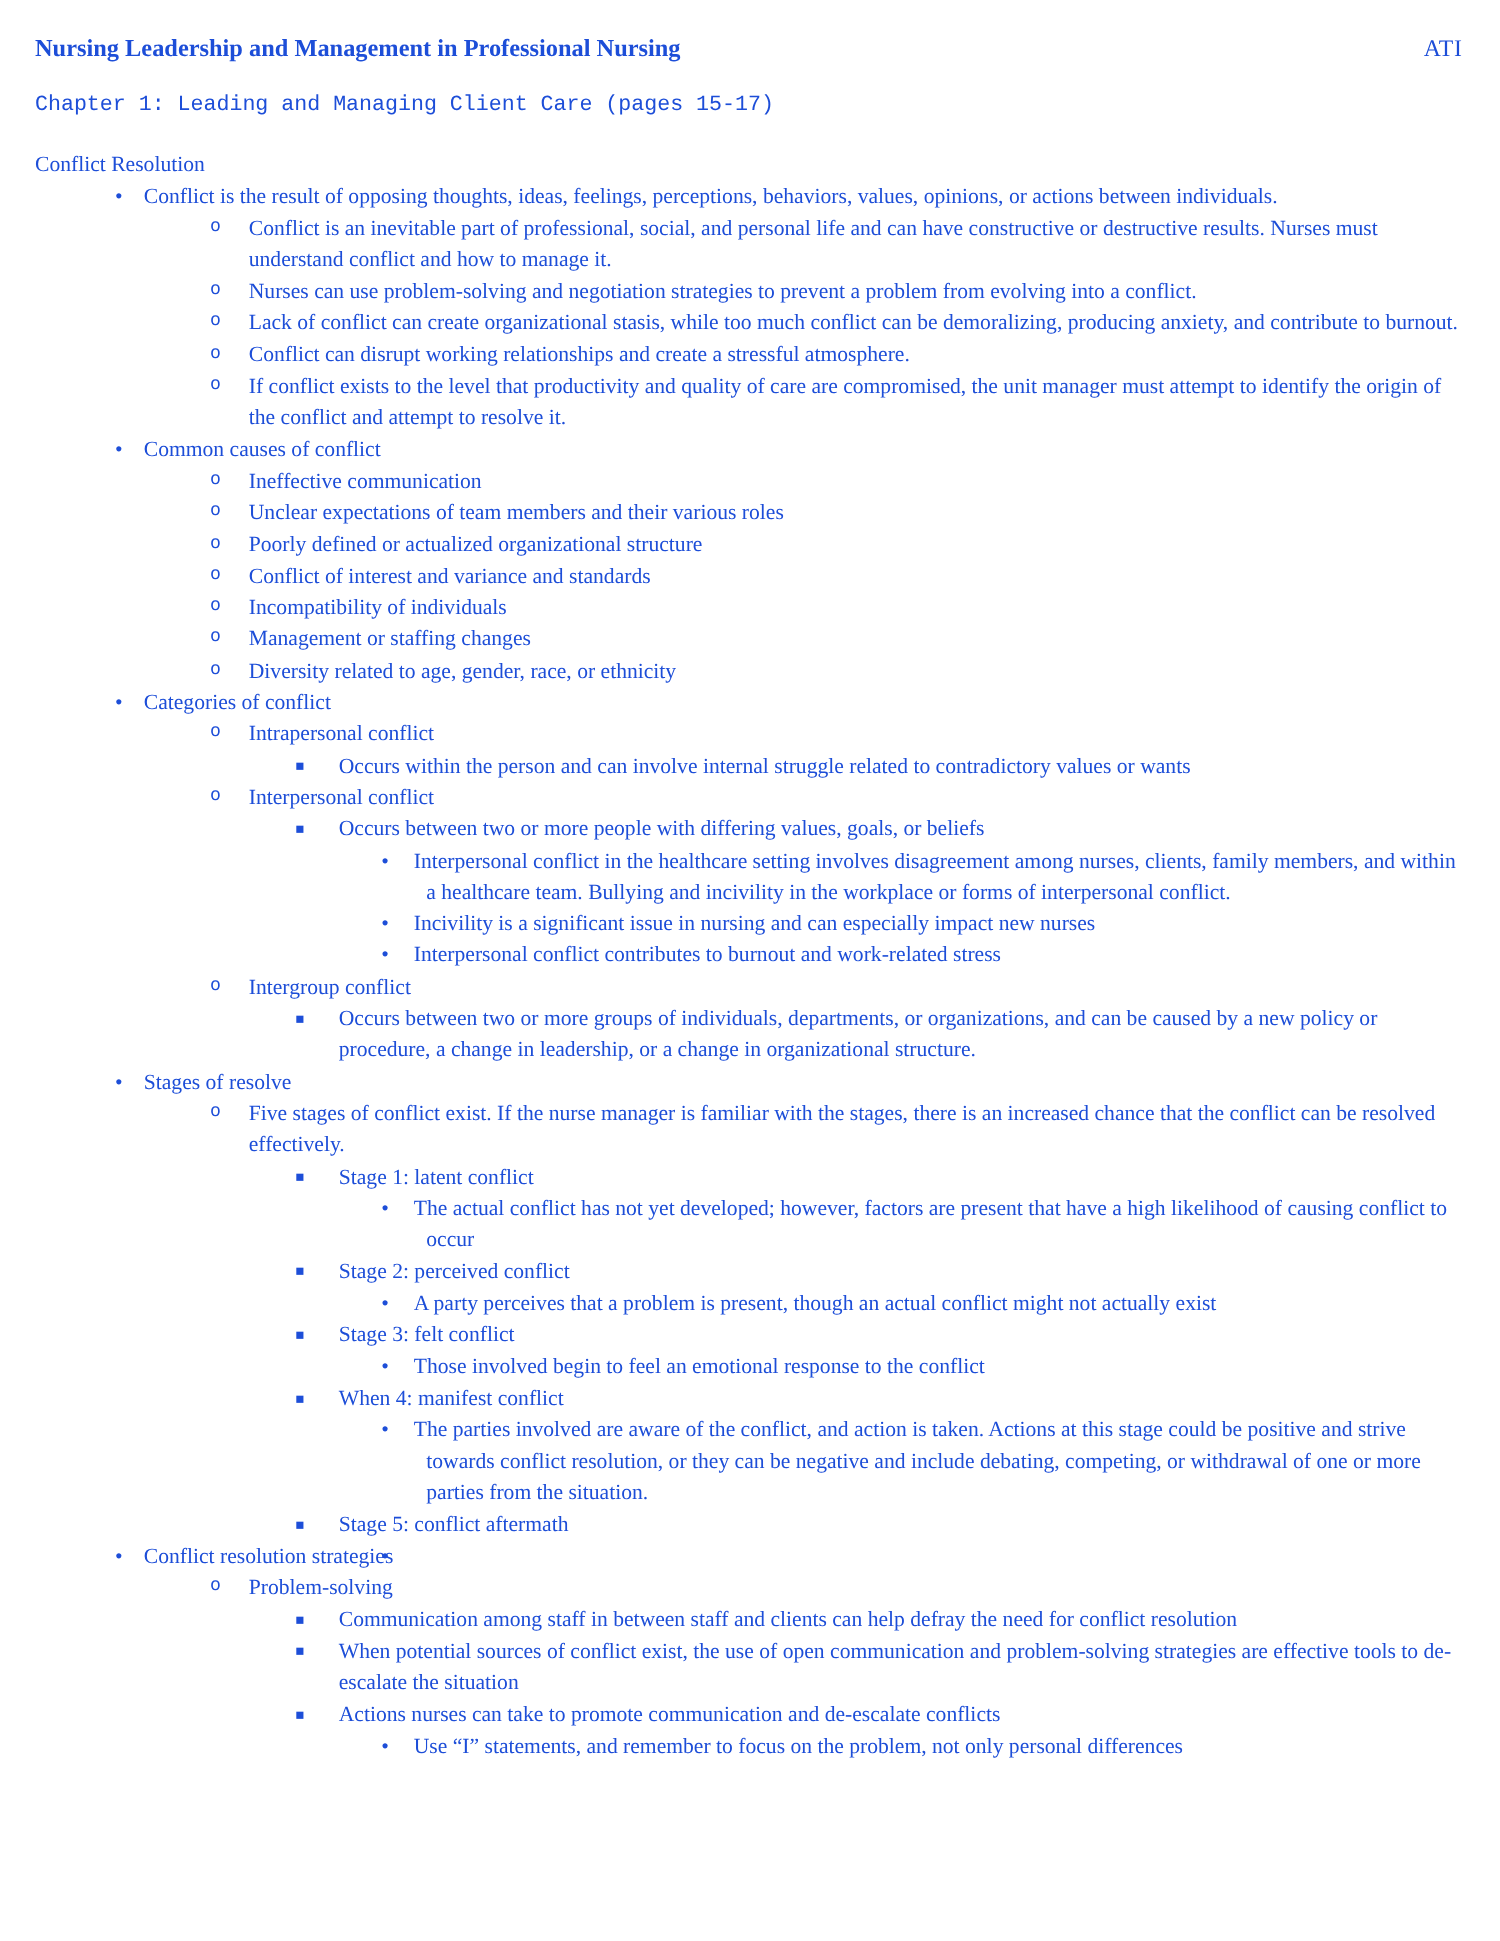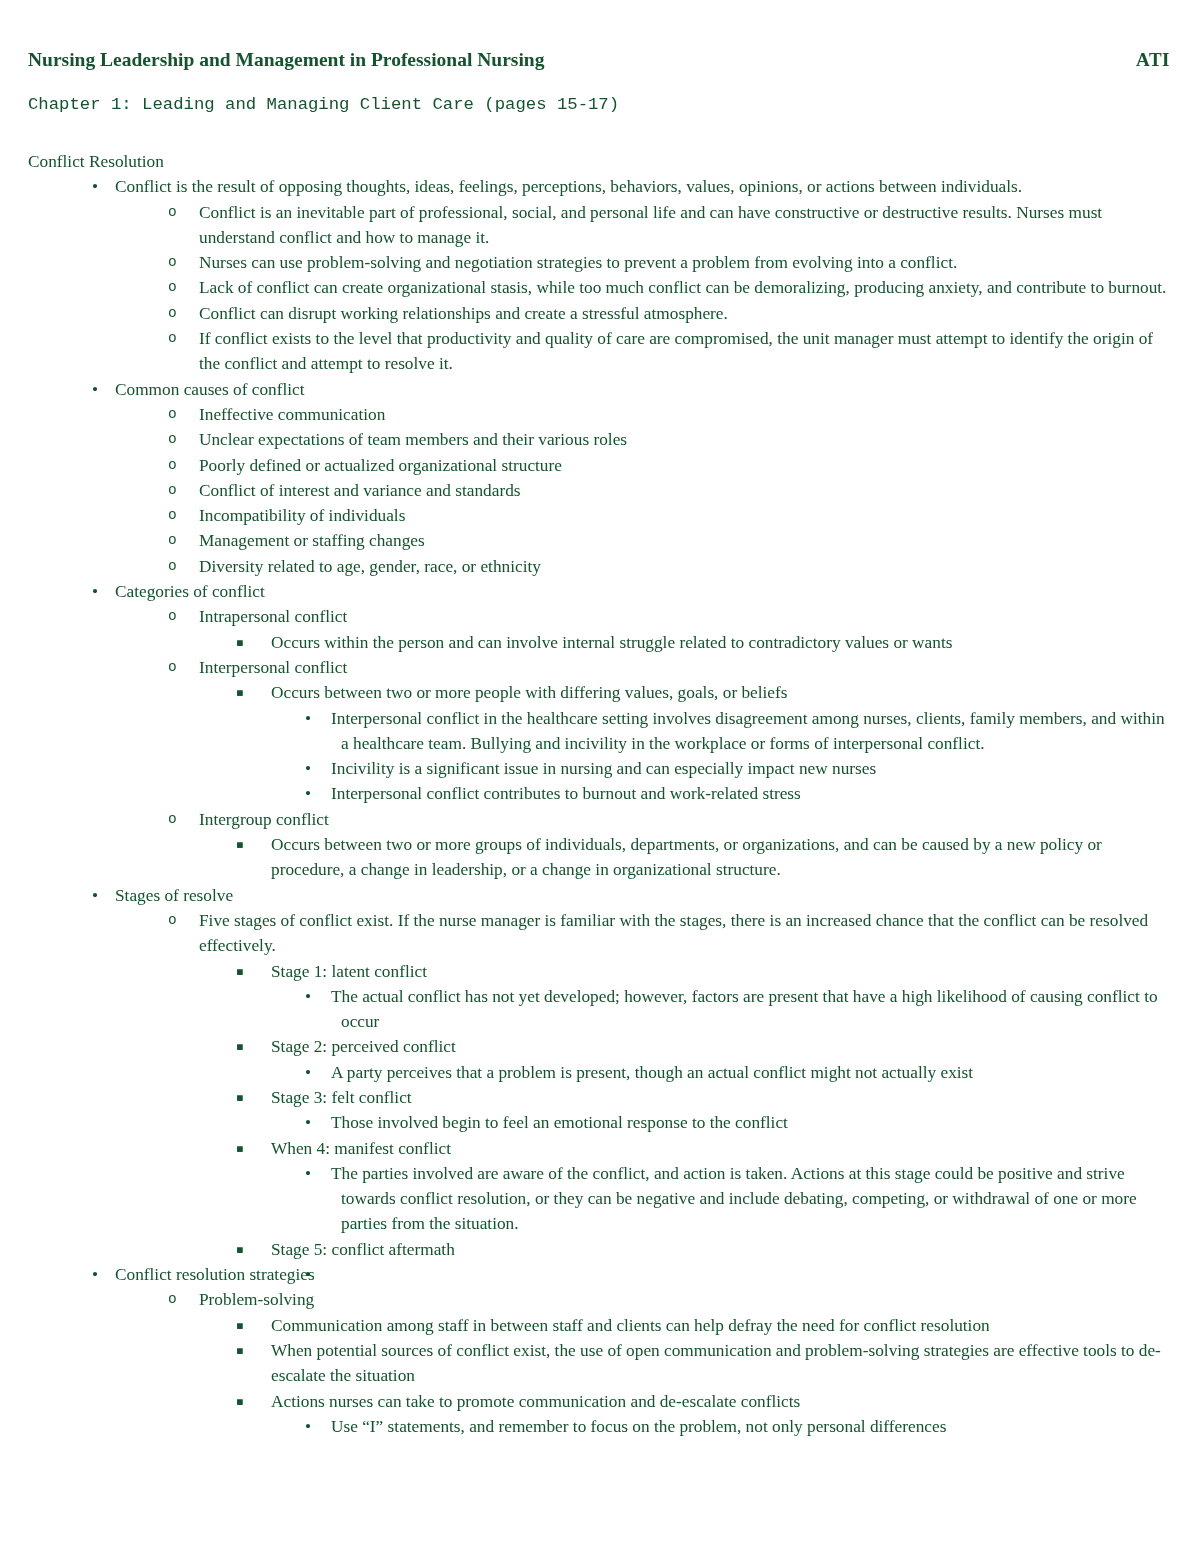--- a/index.html
+++ b/index.html
@@ -2,37 +2,37 @@
 <html><head>
 <meta charset="utf-8">
 <style>
   * { box-sizing: border-box; }
   html, body { margin: 0; padding: 0; background: #ffffff; }
   .page {
     position: relative;
     width: 1200px;
     height: 1553px;
     background: #ffffff;
-    color: #14532d;
+    color: #1d4ed8;
     font-family: "Liberation Serif", "DejaVu Serif", serif;
     font-size: 17.3px;
     line-height: 25.3px;
-    padding: 47px 30px 0 28px;
+    padding: 27px 30px 0 28px;
     overflow: hidden;
   }
   .header {
     display: flex;
     justify-content: space-between;
     align-items: baseline;
     line-height: 26px;
   }
   .doc-title { font-weight: bold; font-size: 19.5px; }
-  .doc-right { font-weight: bold; font-size: 19px; letter-spacing: 0.5px; }
+  .doc-right { font-weight: normal; font-size: 19px; letter-spacing: 0.5px; }
   .chapter { margin-top: 19px; line-height: 26px; font-family: Liberation Mono, monospace; }
-  .section { margin-top: 31px; }
+  .section { margin-top: 21px; }
   .outline { margin-top: 0; }
   .li { position: relative; }
   .li .b { position: absolute; top: 0; text-indent: 0; }
   .l1 { padding-left: 100px; text-indent: -13px; }
   .l1 > .b { left: 64px; }
   .l2 { padding-left: 171px; }
   .l2 > .b { left: 140px; font-family: "Liberation Mono", "DejaVu Sans Mono", monospace; font-size: 14.5px; }
   .l3 { padding-left: 243px; }
   .l3 > .b { left: 208px; font-family: "DejaVu Sans", sans-serif; font-size: 11.5px; }
   .l4 { padding-left: 313px; text-indent: -10px; }

